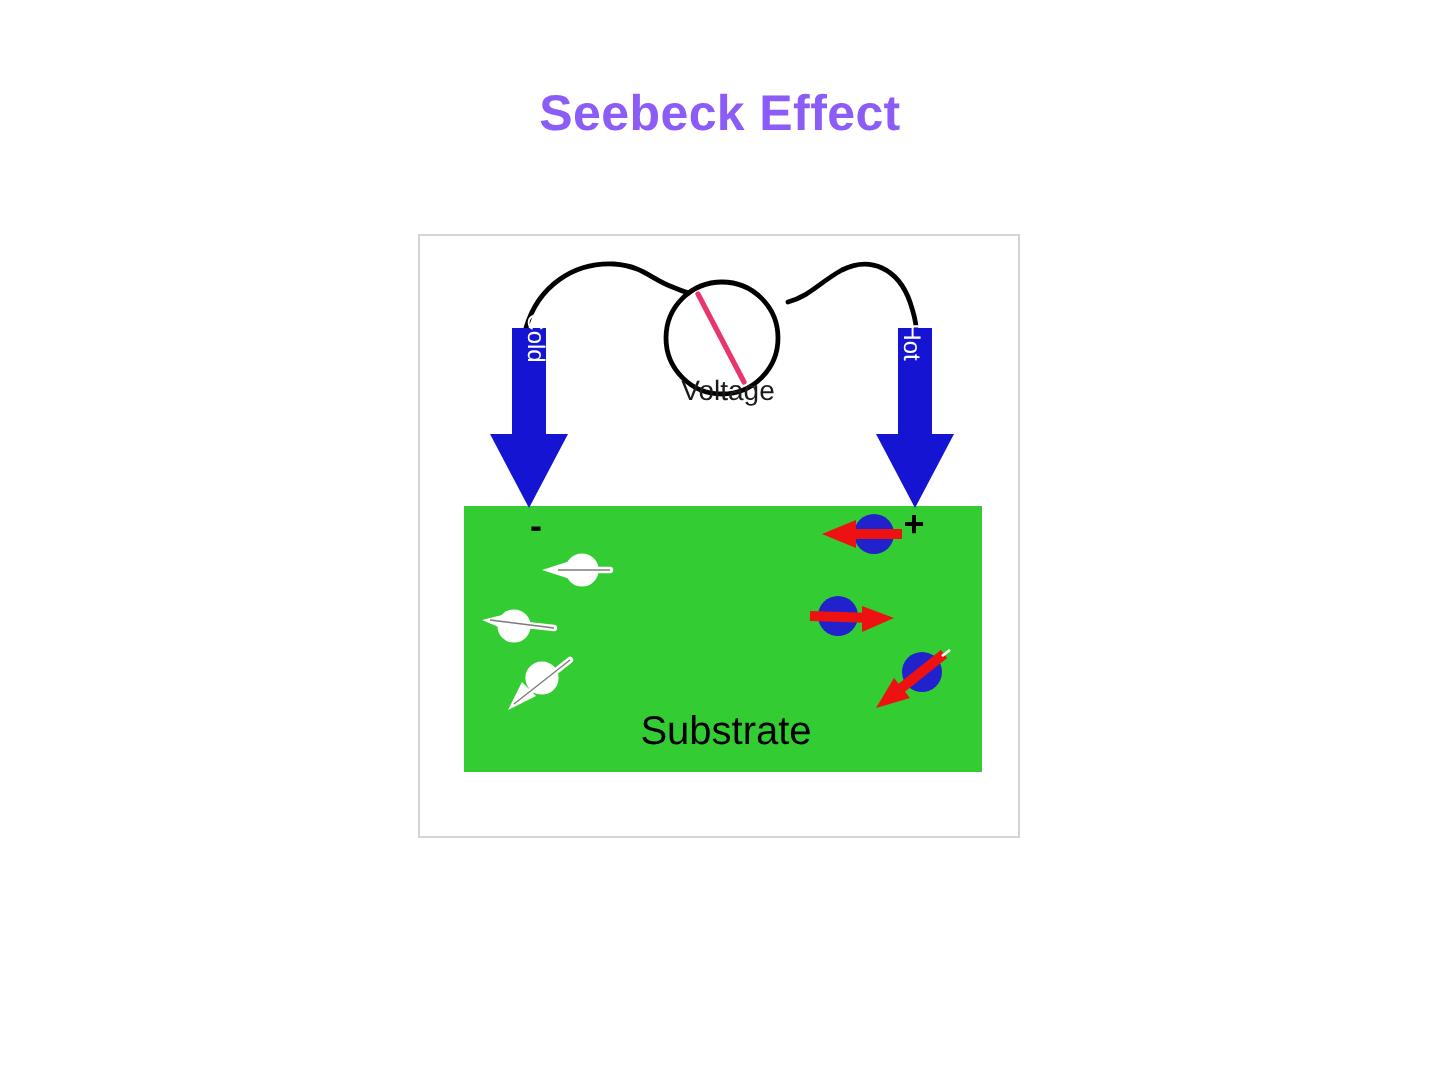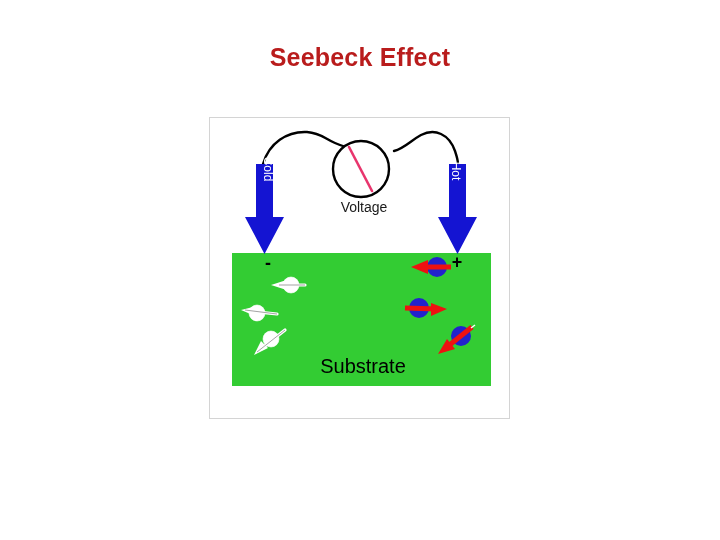--- a/index.html
+++ b/index.html
@@ -24,21 +24,21 @@
   
   .slide-title {
     position: absolute;
     left: 0;
     top: 42px;
     width: 720px;
     text-align: center;
     font-family: "Liberation Sans", sans-serif;
     font-size: 25px;
     font-weight: bold;
-    color: #b91c1c;
+    color: #8b5cf6;
     letter-spacing: 0.2px;
     line-height: 30px;
   }
 
   
   .content-frame {
     position: absolute;
     left: 209px;
     top: 117px;
     width: 301px;
@@ -82,21 +82,21 @@
     left: 436px;
     top: 164px;
     width: 40px;
     text-align: center;
   }
 
   
   .voltage-label {
     position: absolute;
     left: 322px;
-    top: 199px;
+    top: 187px;
     width: 84px;
     text-align: center;
     color: #1a1a1a;
     font-family: "Liberation Sans", sans-serif;
     font-size: 14px;
   }
   .substrate-label {
     position: absolute;
     left: 300px;
     top: 355px;

